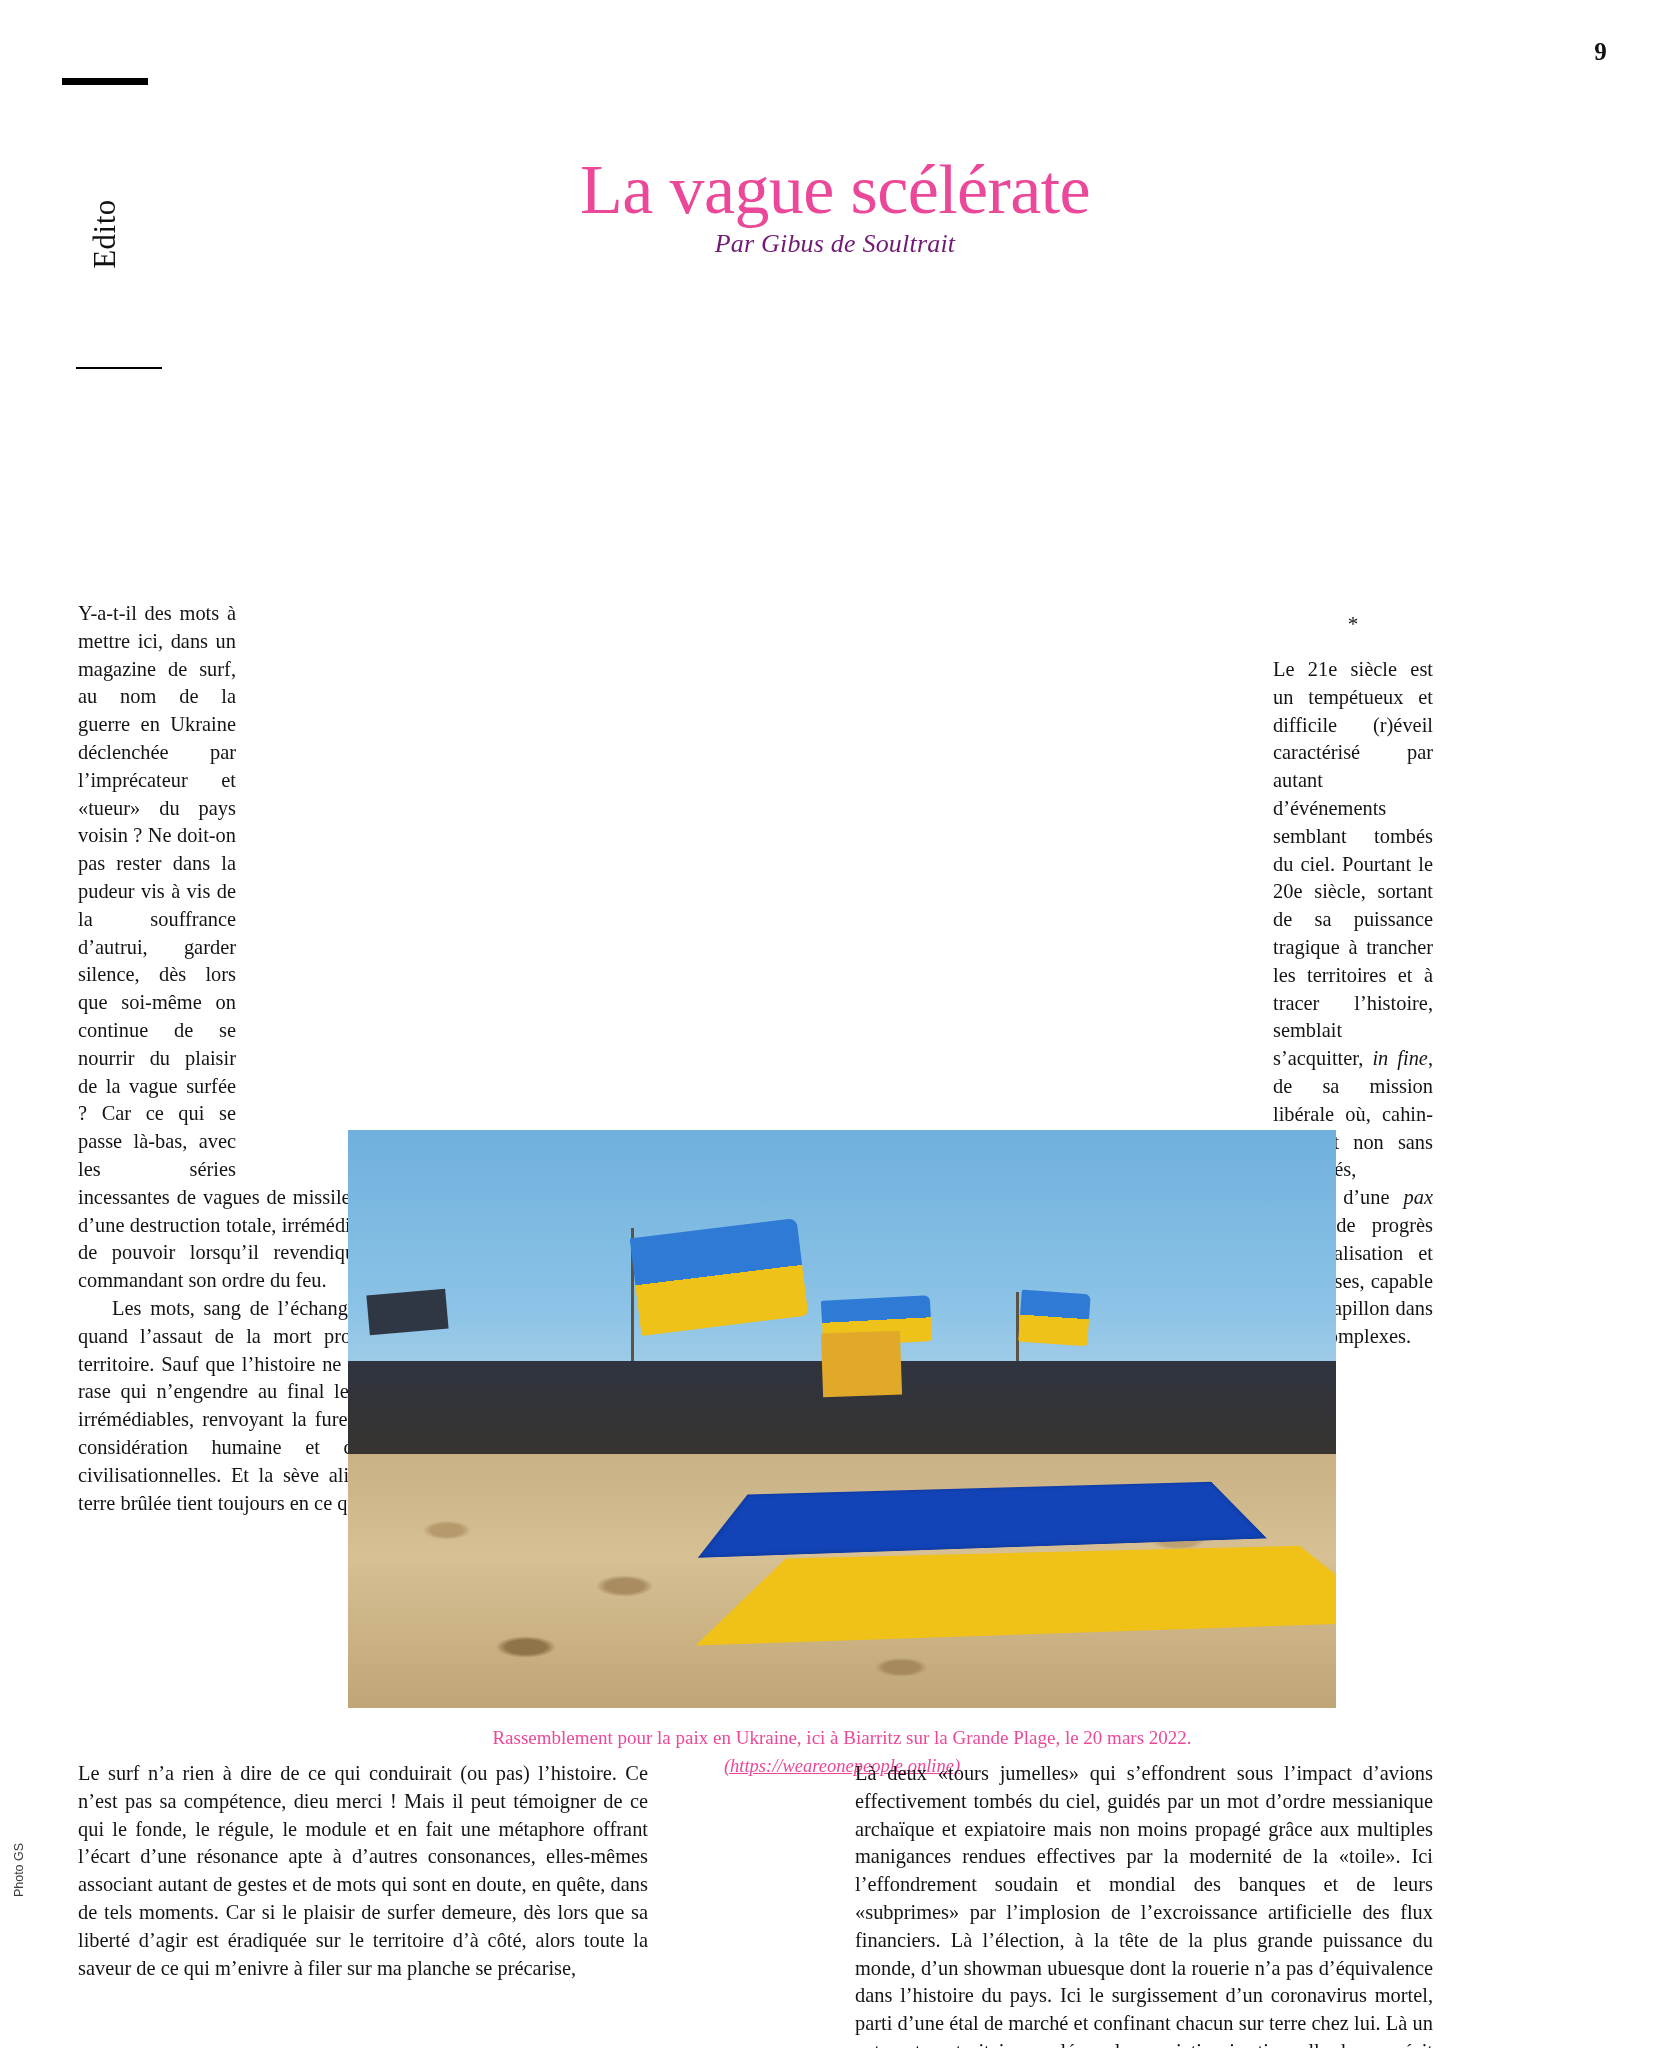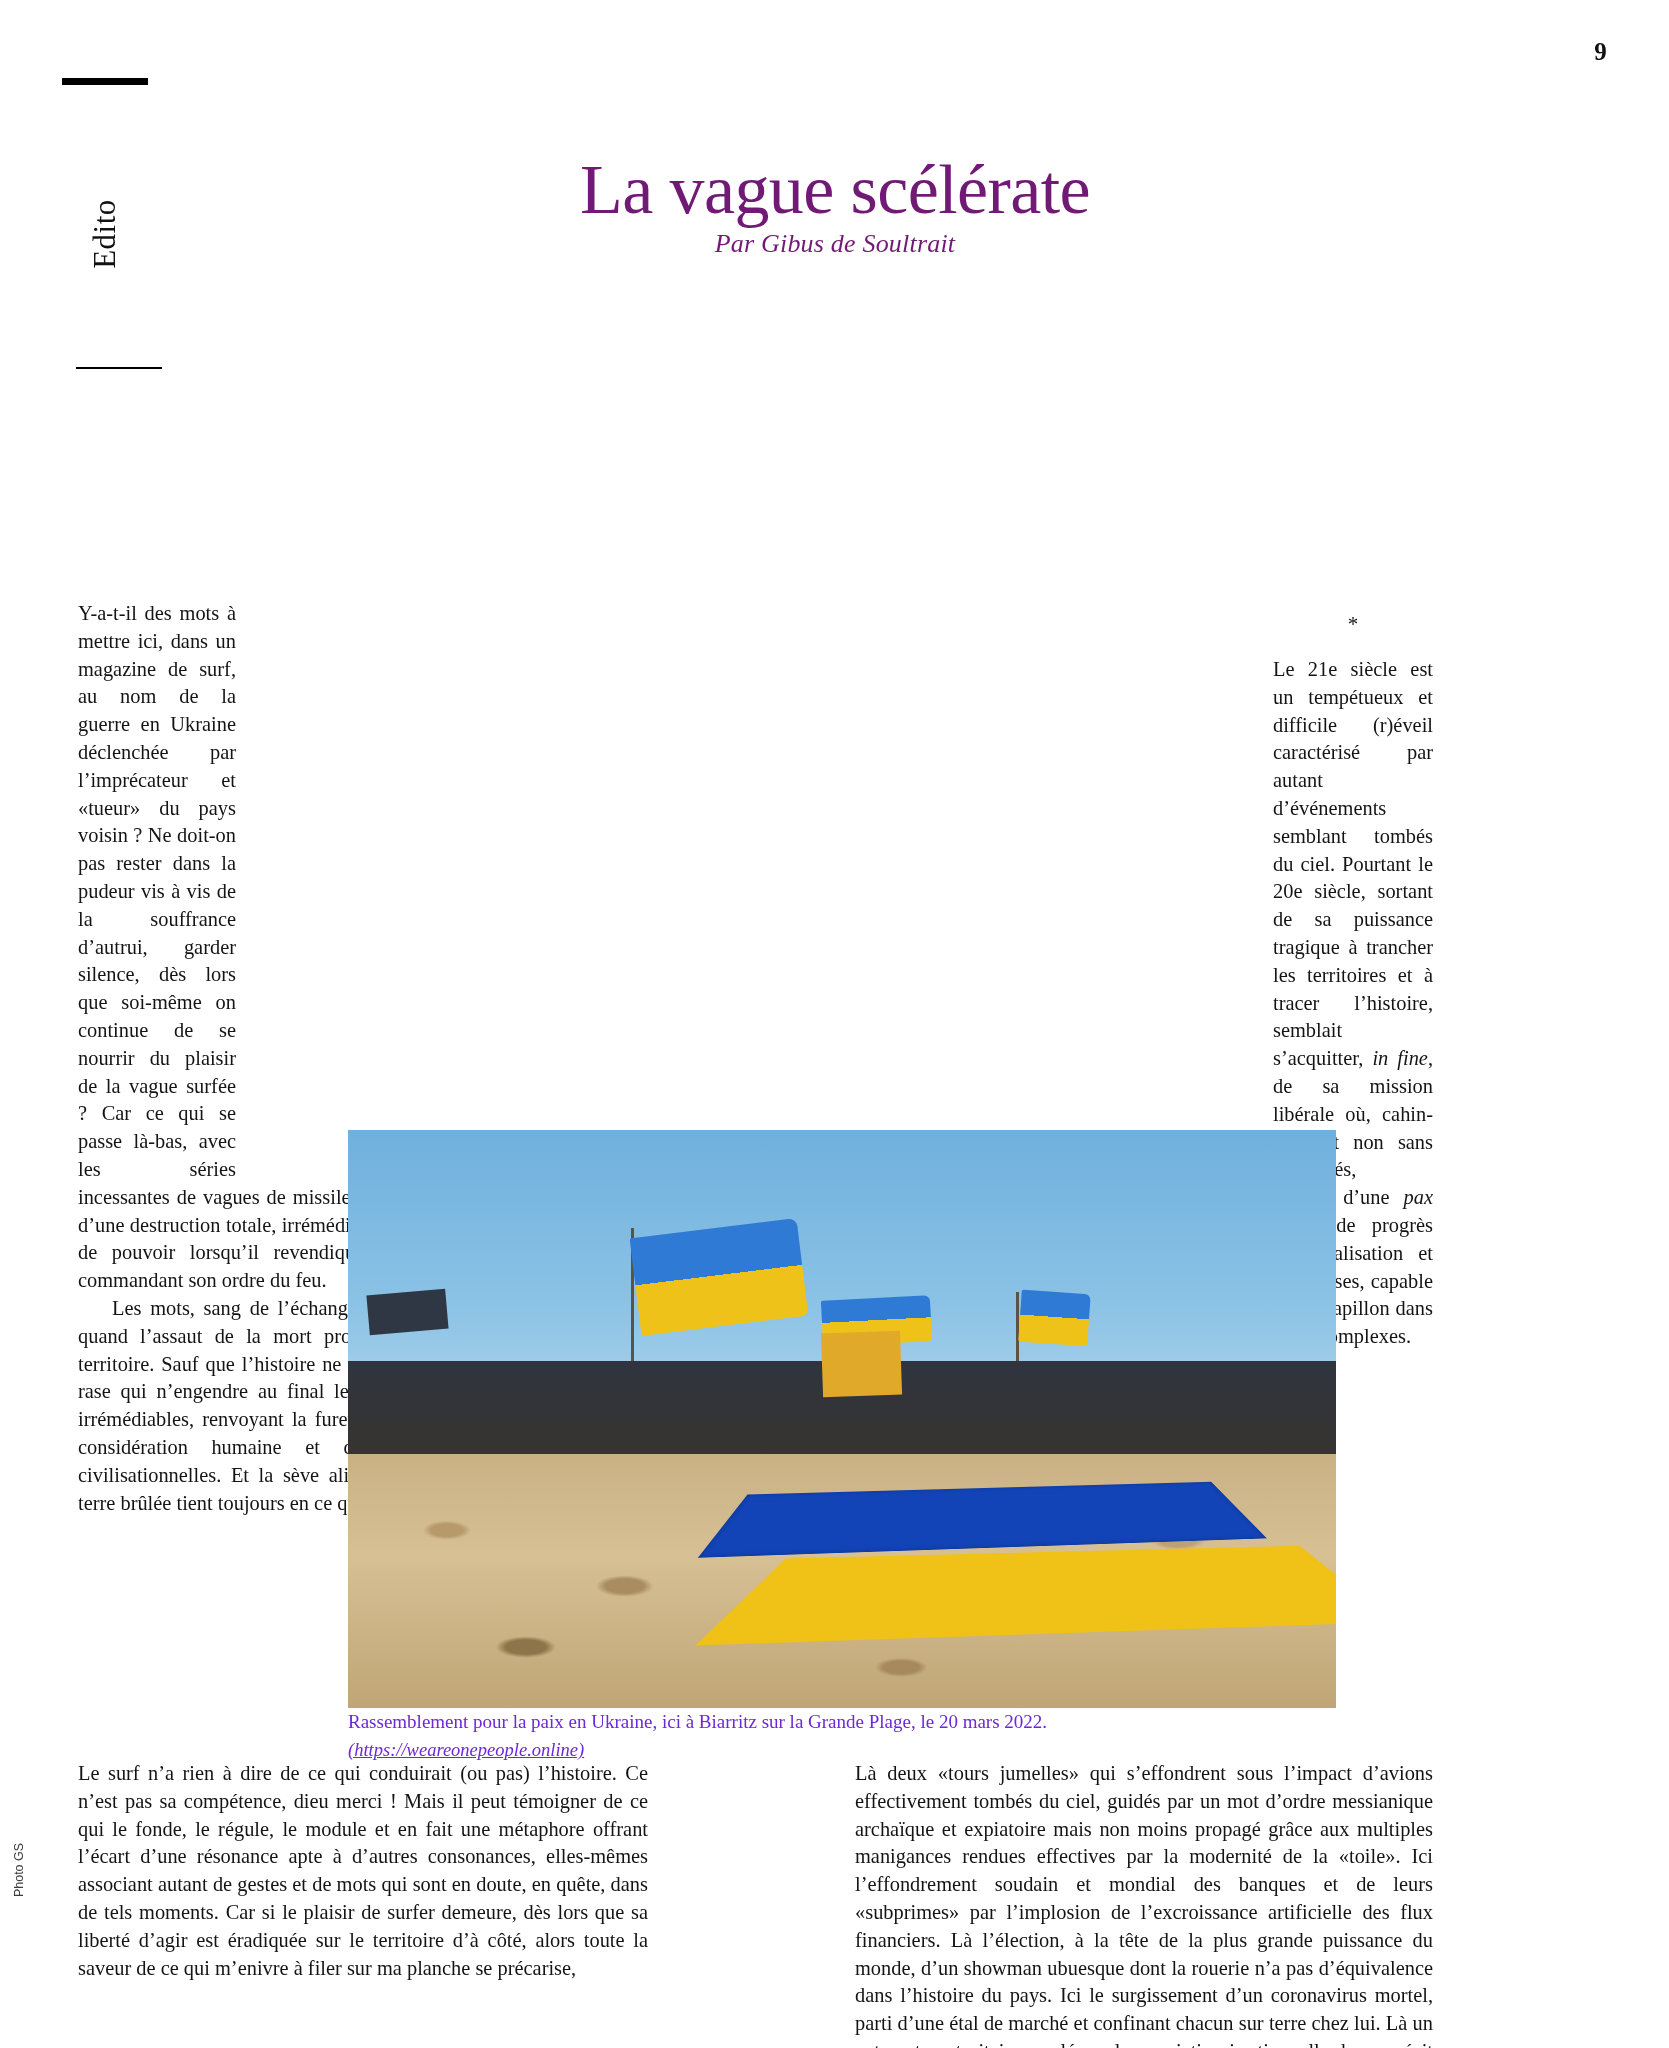--- a/index.html
+++ b/index.html
@@ -41,21 +41,21 @@
     font-size:12.5px;color:#3b3b3b;
     font-family:"Liberation Sans","DejaVu Sans",sans-serif;
   }
 
   
   .masthead{
     position:absolute;left:330px;top:150px;width:1010px;text-align:center;
   }
   .masthead h1{
     margin:0;font-weight:400;font-size:70px;line-height:1.13;
-    letter-spacing:-.6px;color:#701a75;
+    letter-spacing:-.6px;color:#ec4899;
   }
   .masthead .byline{
     font-style:italic;font-size:26px;color:#701a75;
     letter-spacing:.2px;
   }
 
   
   .body{
     position:absolute;left:0;top:600px;right:0;
   }
@@ -174,22 +174,22 @@
   .placard{
     position:absolute;left:48%;top:35%;width:8%;height:11%;
     background:#e0a92a;transform:rotate(-2deg);
   }
   .placard2{
     position:absolute;left:2%;top:28%;width:8%;height:7%;
     background:#2f3744;transform:rotate(-5deg);
   }
 
   .caption{
-    width:988px;text-align:left;
-    font-size:19px;line-height:27px;color:#6d28d9;
+    width:988px;text-align:center;margin-top:16px;
+    font-size:19px;line-height:27px;color:#ec4899;
   }
   .caption .url{display:block;font-style:italic;font-size:18.5px;margin-top:2px;text-decoration:underline;}
 
   
   .tail{position:absolute;left:0;top:1760px;right:0;}
   .tail .col{position:absolute;top:0;}
 </style>
 </head>
 <body>
 

